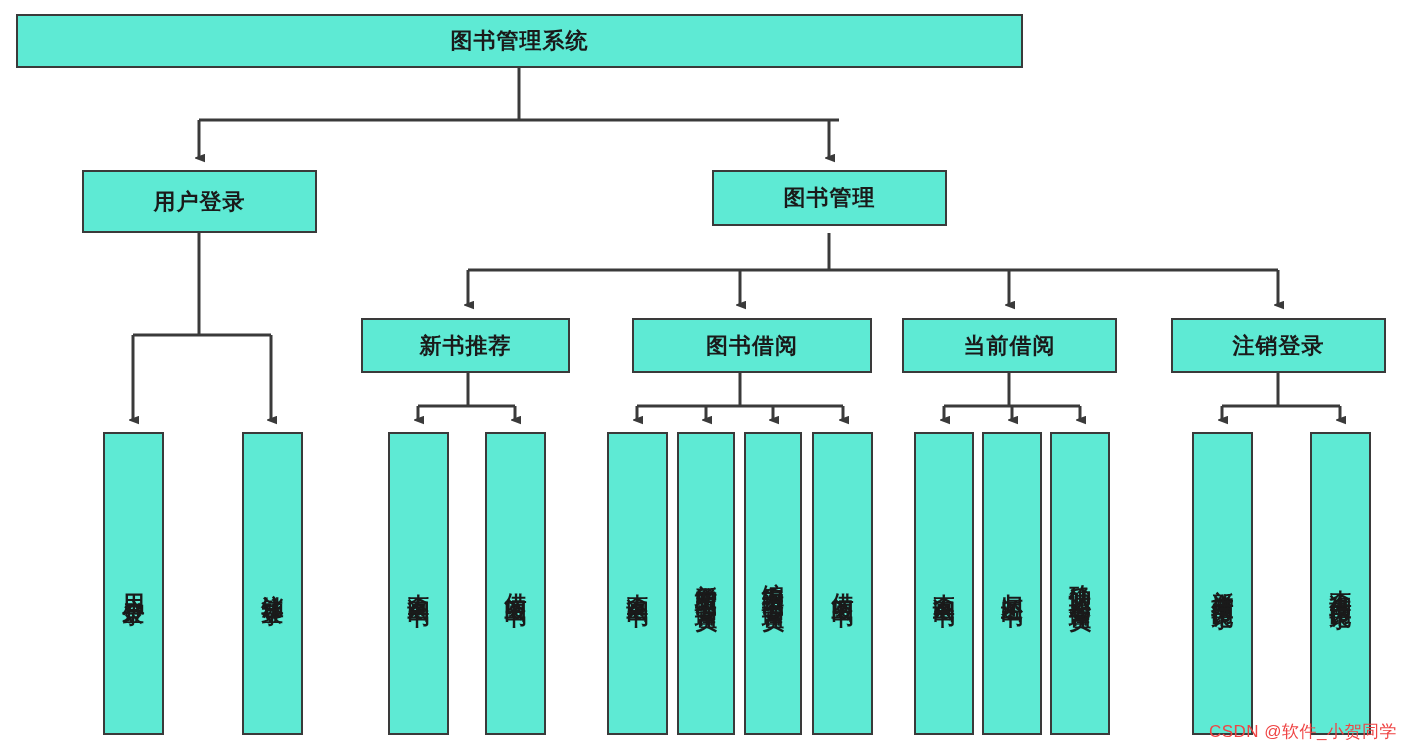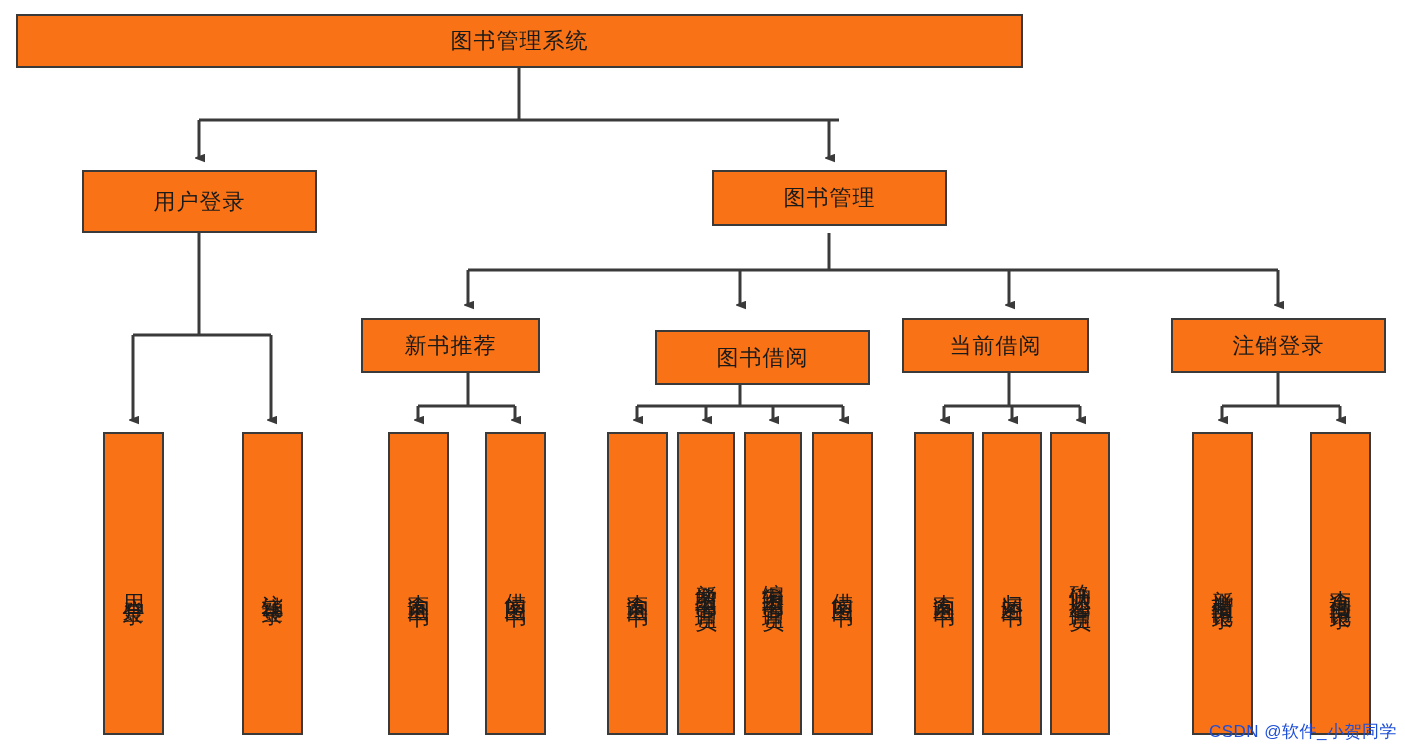--- a/index.html
+++ b/index.html
@@ -21,26 +21,27 @@
     position: absolute;
     left: 0;
     top: 0;
     width: 1405px;
     height: 747px;
     pointer-events: none;
   }
   .node {
     position: absolute;
     box-sizing: border-box;
-    background: #f97316;
+    background: #5eead4;
     border: 2px solid #3a3a3a;
     display: flex;
     align-items: center;
     justify-content: center;
     color: #1a1a1a;
+    font-weight: bold;
   }
   .node.h {
     font-size: 22px;
     letter-spacing: 1px;
   }
   .node.v {
     writing-mode: vertical-rl;
     text-orientation: upright;
     font-size: 22px;
     letter-spacing: 4px;
@@ -51,21 +52,21 @@
   .node.v > span {
     writing-mode: vertical-rl;
     text-orientation: upright;
     display: block;
   }
   .watermark {
     position: absolute;
     right: 8px;
     bottom: 4px;
     font-size: 17px;
-    color: #1d4ed8;
+    color: #ef4444;
     letter-spacing: 0.5px;
     white-space: nowrap;
   }
 </style>
 </head>
 <body>
 
 <div id="canvas">
 
   <svg class="wires" viewBox="0 0 1405 747" xmlns="http://www.w3.org/2000/svg">
@@ -116,23 +117,23 @@
       <path d="M1222,406 L1222,420" marker-end="url(#arrow)"></path>
       <path d="M1340,406 L1340,420" marker-end="url(#arrow)"></path>
     </g>
   </svg>
 
   <div class="node h" style="left:16px; top:14px; width:1007px; height:54px;">图书管理系统</div>
 
   <div class="node h" style="left:82px; top:170px; width:235px; height:63px;">用户登录</div>
   <div class="node h" style="left:712px; top:170px; width:235px; height:56px;">图书管理</div>
 
-  <div class="node h" style="left:361px; top:318px; width:179px; height:55px;">新书推荐</div>
-  <div class="node h" style="left:655px; top:318px; width:215px; height:55px;margin-top:12px;">图书借阅</div>
-  <div class="node h" style="left:902px; top:318px; width:187px; height:55px;">当前借阅</div>
+  <div class="node h" style="left:361px; top:318px; width:209px; height:55px;">新书推荐</div>
+  <div class="node h" style="left:632px; top:318px; width:240px; height:55px;">图书借阅</div>
+  <div class="node h" style="left:902px; top:318px; width:215px; height:55px;">当前借阅</div>
   <div class="node h" style="left:1171px; top:318px; width:215px; height:55px;">注销登录</div>
 
   <div class="node v" style="left:103px; top:432px; width:61px; height:303px;">
     <span>用户登录</span>
   </div>
   <div class="node v" style="left:242px; top:432px; width:61px; height:303px;">
     <span>注销登录</span>
   </div>
 
   <div class="node v" style="left:388px; top:432px; width:61px; height:303px;">

